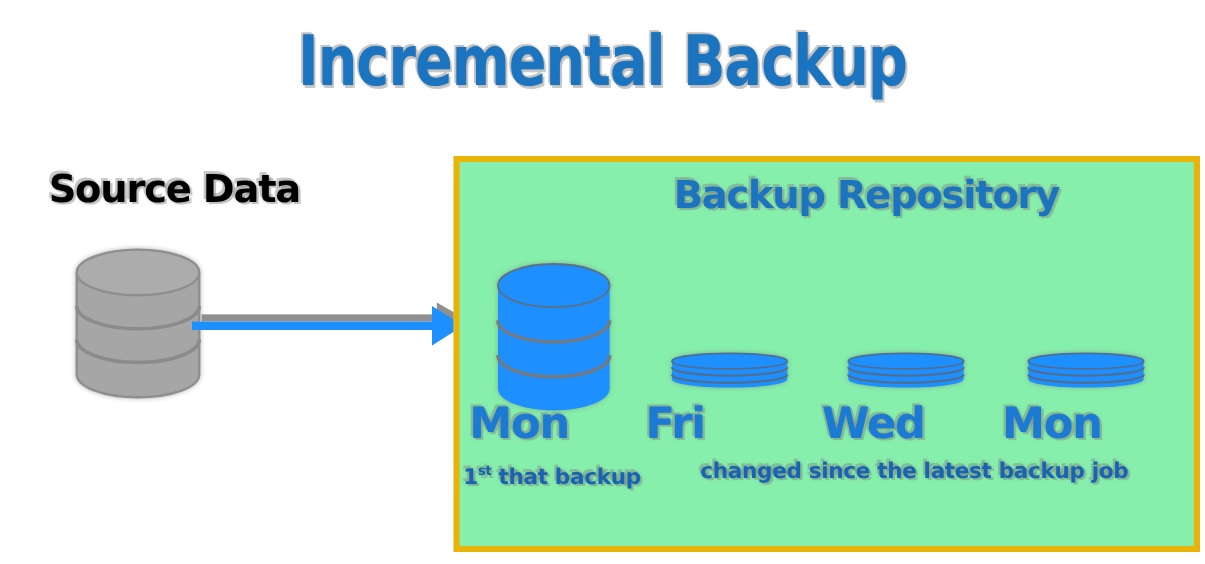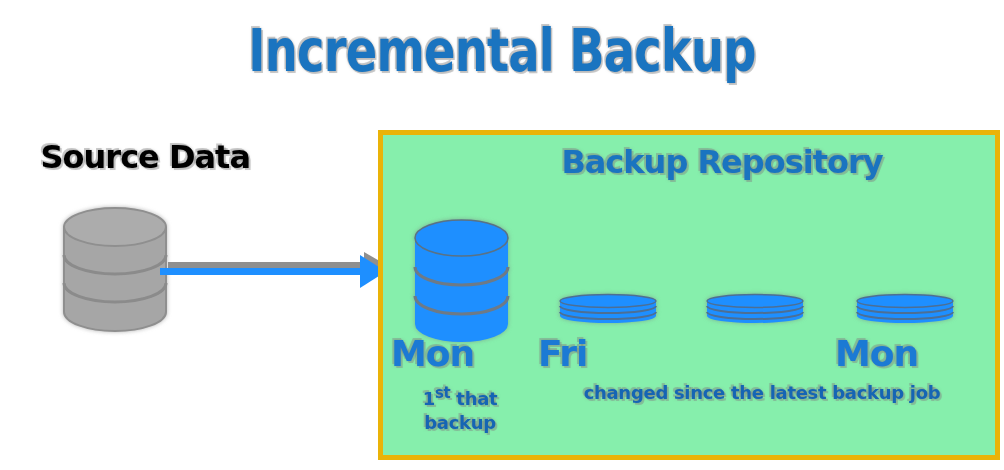--- a/index.html
+++ b/index.html
@@ -41,21 +41,21 @@
   .lbl-mon{left:8px;}
   .lbl-tue{left:155px;}
   .lbl-wed{left:302px;}
   .lbl-thu{left:452px;}
   .note{
     position:absolute;top:246px;text-align:center;
     font-size:18px;color:#1565b4;letter-spacing:-0.3px;line-height:24px;
   }
   .note-full{left:2px;width:150px;}
   .note-incr{left:149px;width:460px;}
-  sup{font-size:15px;}
+  sup{font-size:11px;}
 </style>
 </head>
 <body>
 
 <div class="canvas">
 
   <div class="title halo">Incremental Backup</div>
 
   <div class="source-label halo">Source Data</div>
 
@@ -100,20 +100,21 @@
 
     <svg class="day-icon disk-thu" width="100" height="32" viewBox="0 0 100 32">
       <path d="M2,8 v15 a48,7 0 0 0 96,0 v-15" fill="#1e8fff"></path>
       <ellipse cx="50" cy="8" rx="48" ry="6.5" fill="#1e8fff" stroke="#4d6f94" stroke-width="1.5"></ellipse>
       <path d="M2,13 a48,7 0 0 0 96,0" fill="none" stroke="#4d6f94" stroke-width="2"></path>
       <path d="M2,19 a48,7 0 0 0 96,0" fill="none" stroke="#4d6f94" stroke-width="2"></path>
     </svg>
 
     <div class="day-label lbl-mon halo">Mon</div>
     <div class="day-label lbl-tue halo">Fri</div>
+    <div class="day-label lbl-wed halo">Wed</div>
     <div class="day-label lbl-thu halo">Mon</div>
 
     <div class="note note-full halo"><span>1</span><sup>st</sup><span> that backup</span></div>
 
     <div class="note note-incr halo">
       <div>changed since the latest backup job</div>
     </div>
 
   </div>
 

